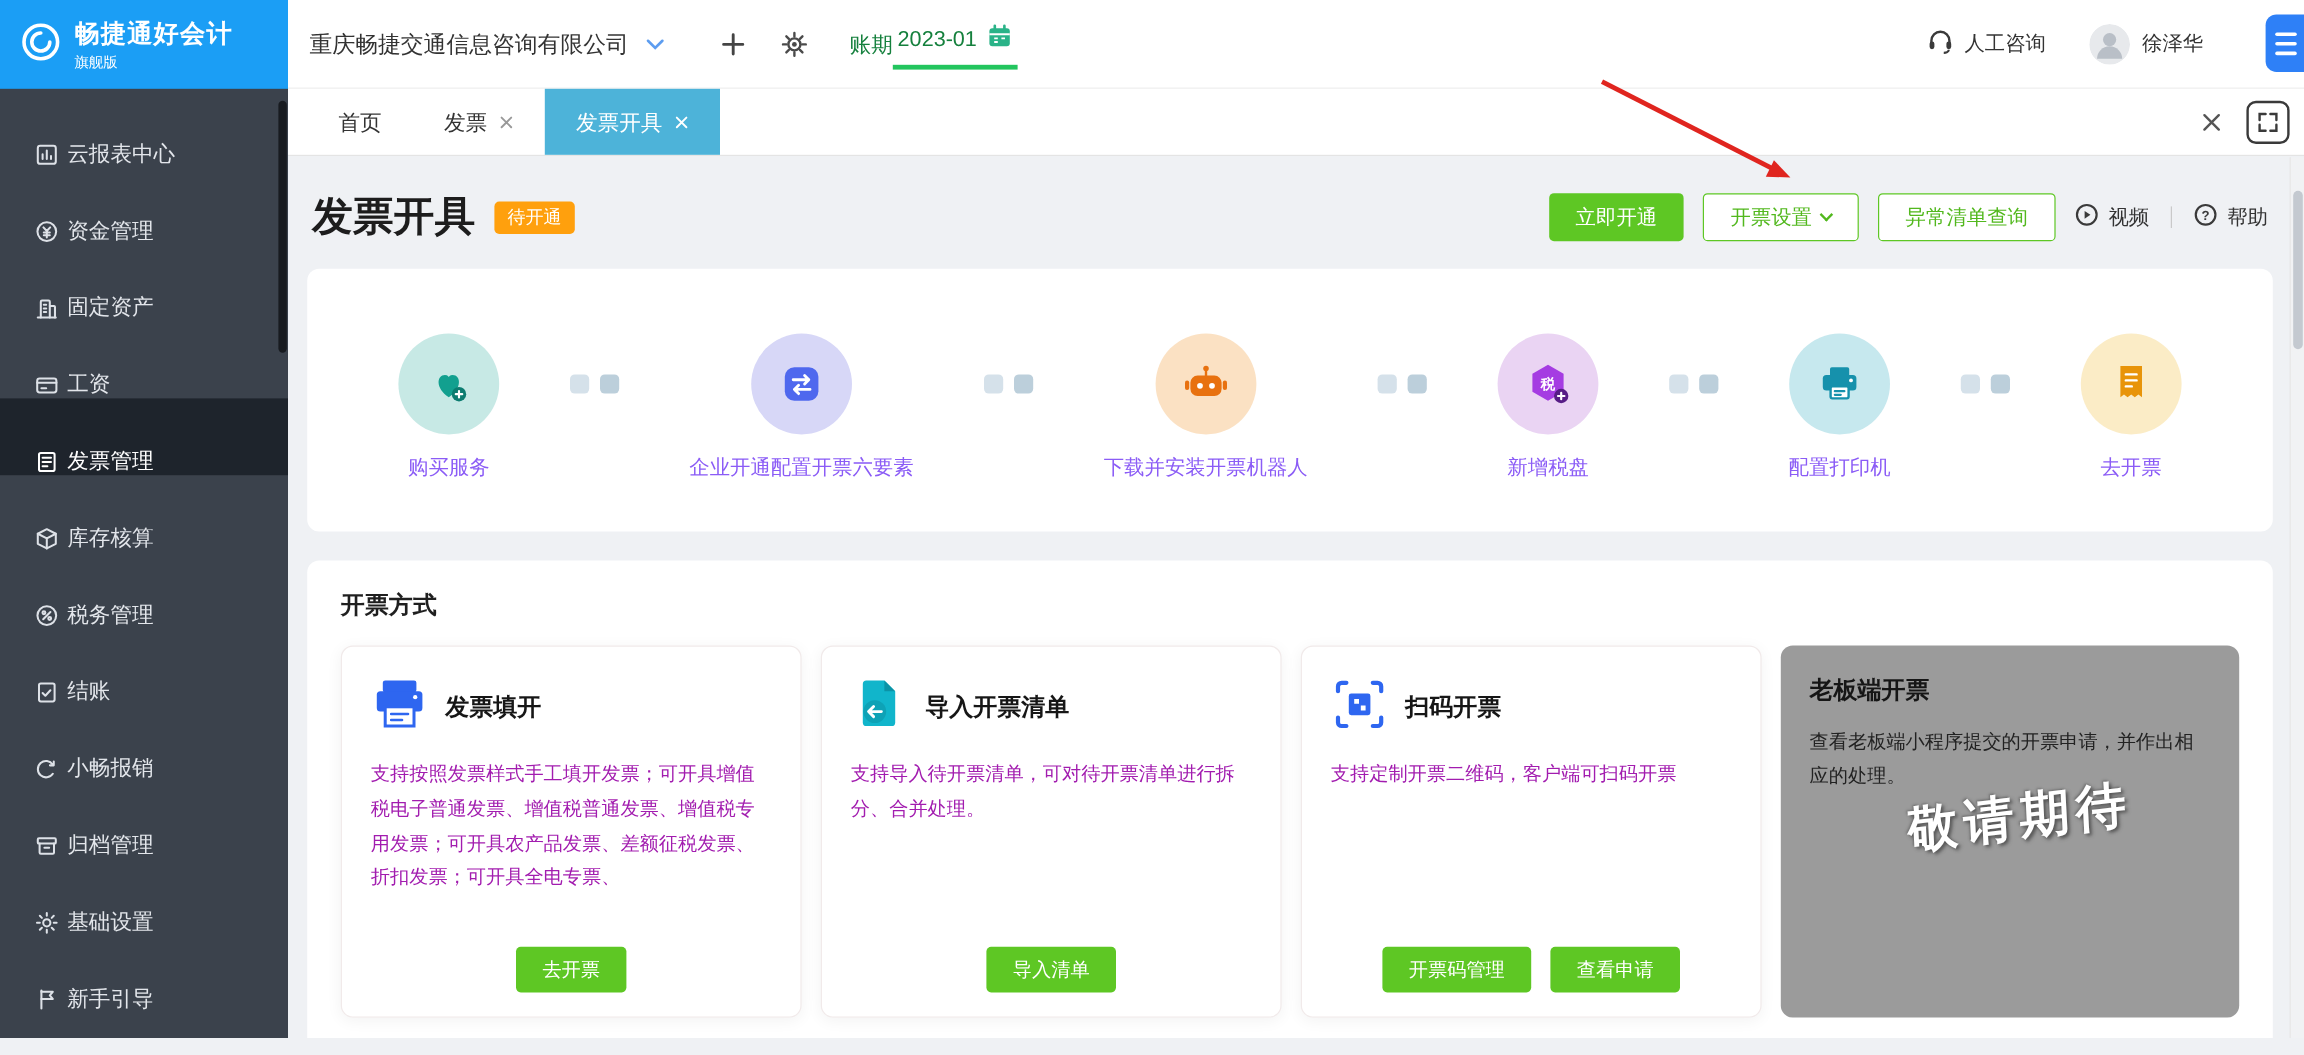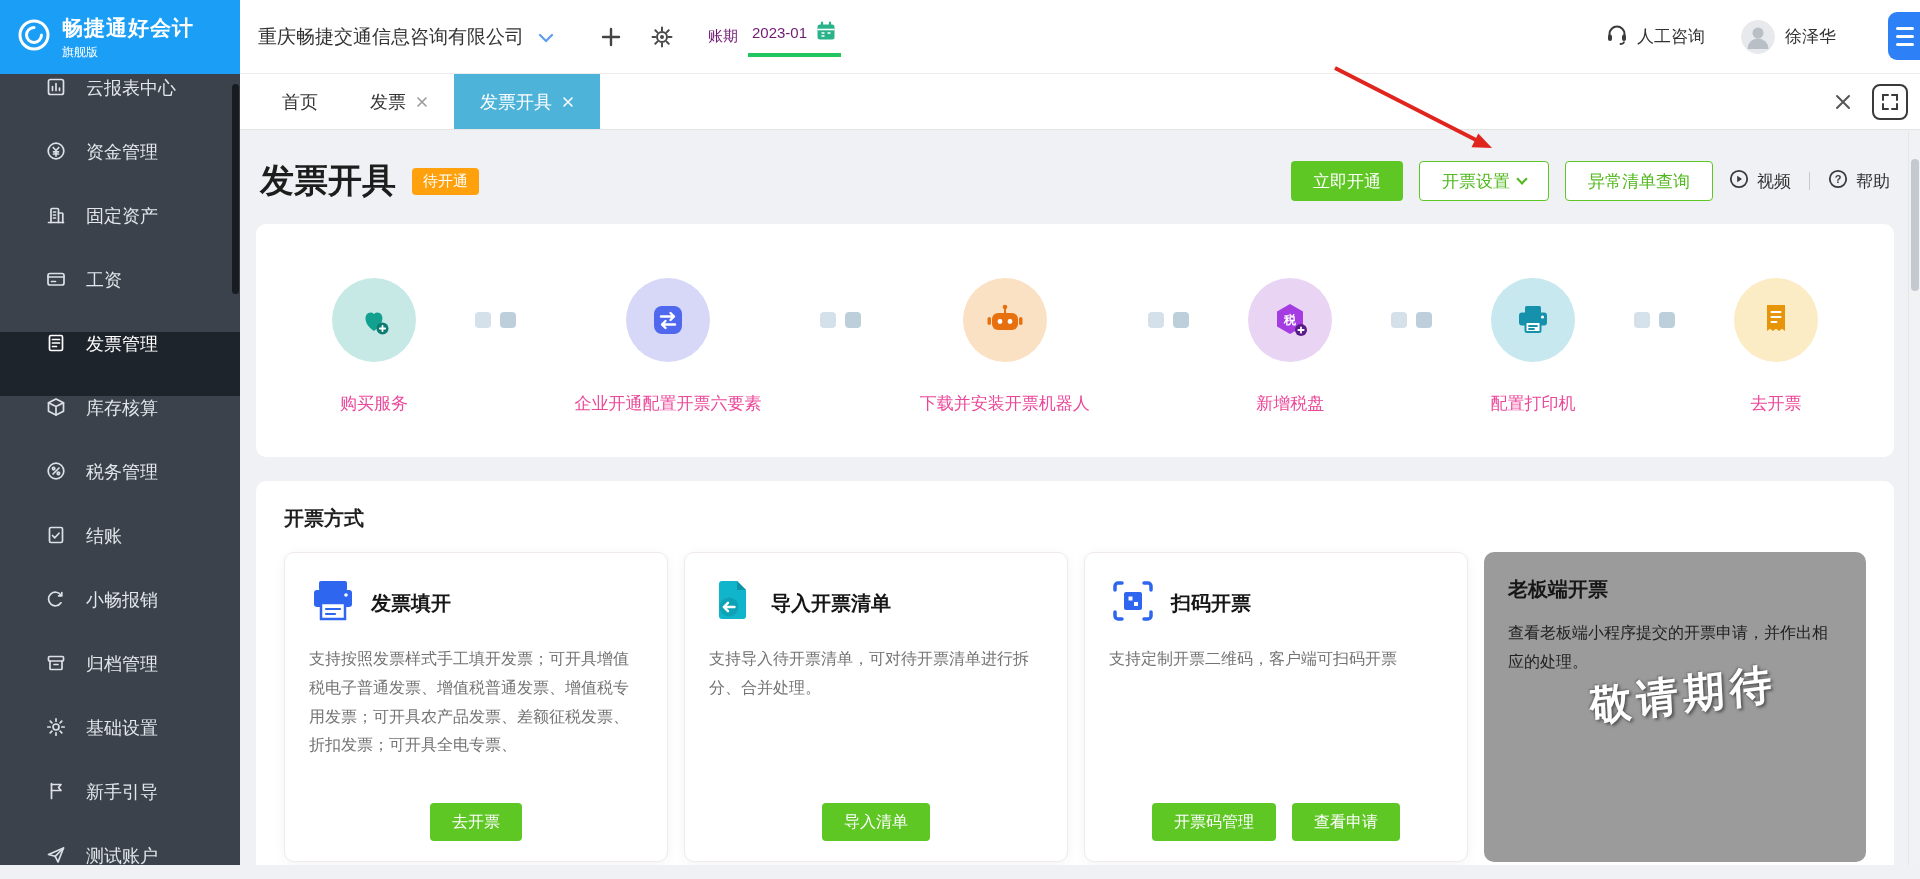--- a/index.html
+++ b/index.html
@@ -8,34 +8,34 @@
 
   .app { display:flex; width:1920px; height:865px; }
 
   
   .sidebar { width:240px; flex:none; background:#3b424c; position:relative; overflow:hidden; z-index:5; }
   .logo-block { height:74px; background:#1b9ef5; display:flex; align-items:center; gap:10px; padding-left:16px; }
   .logo-txt { display:flex; flex-direction:column; }
   .logo-name { color:#fff; font-size:21px; font-weight:bold; letter-spacing:1px; }
   .logo-sub { color:#fff; font-size:12px; margin-top:2px; }
   .nav { padding-top:2px; }
-  .nav-item { height:64px; display:flex; align-items:flex-start; gap:19px; padding-left:45px; color:#e3e6eb; font-size:18px; cursor:pointer; }
+  .nav-item { height:64px; display:flex; align-items:flex-end; gap:6px; padding-left:28px; color:#e3e6eb; font-size:18px; cursor:pointer; }
   .nav-item.active { background:#1e242c; color:#fff; }
   .nav-ico { width:22px; height:22px; display:flex; }
   .sb-scroll-thumb { position:absolute; right:1px; top:84px; width:7px; height:210px; background:#181b20; border-radius:4px; }
 
   
   .main { flex:1; display:flex; flex-direction:column; min-width:0; position:relative; }
 
   .topbar { height:74px; background:#fff; border-bottom:1px solid #ececec; display:flex; align-items:center; padding:0 24px 0 18px; position:relative; }
   .company { font-size:19px; color:#333; display:flex; align-items:center; gap:14px; cursor:pointer; }
   .tb-ico { display:flex; align-items:center; cursor:pointer; }
   .tb-plus { margin-left:46px; }
   .tb-gear { margin-left:28px; }
-  .period { margin-left:34px; display:flex; align-items:center; gap:10px; font-size:15px; color:#701a75; }
+  .period { margin-left:34px; display:flex; align-items:center; font-size:18px; color:#15803d; }
   .period-value-wrap { display:flex; align-items:center; gap:8px; border-bottom:4px solid #22c55e; padding:4px 4px 8px; cursor:pointer; }
   .topbar-right { margin-left:auto; display:flex; align-items:center; gap:10px; padding-right:60px; }
   .support { display:flex; align-items:center; gap:8px; font-size:17px; color:#333; cursor:pointer; }
   .user { display:flex; align-items:center; gap:10px; margin-left:26px; font-size:17px; color:#333; cursor:pointer; }
   .avatar { width:34px; height:34px; border-radius:50%; overflow:hidden; }
   .float-widget { position:absolute; right:-12px; top:12px; width:44px; height:48px; background:#2e80f7; border-radius:9px; display:flex; flex-direction:column; align-items:flex-start; justify-content:center; gap:5px; padding-left:8px; }
   .float-widget i { display:block; width:18px; height:3px; background:#fff; border-radius:2px; }
 
   .tabbar { height:56px; background:#fff; border-bottom:1px solid #e4e4e4; display:flex; align-items:stretch; padding-left:16px; position:relative; }
   .tab { display:flex; align-items:center; padding:0 26px; font-size:18px; color:#333; cursor:pointer; }
@@ -60,32 +60,32 @@
   .vdiv { width:1px; height:18px; background:#c9c9c9; margin:0 2px; }
 
   .card { background:#fff; border-radius:10px; margin-top:4px; }
   .flow-card { padding:24px 30px 28px; }
   .card-title { font-size:20px; font-weight:bold; color:#1f1f1f; }
   .steps { display:flex; align-items:flex-start; justify-content:space-between; margin-top:30px; padding:0 46px 14px; }
   .step { display:flex; flex-direction:column; align-items:center; gap:16px; }
   .step-circle { width:84px; height:84px; border-radius:50%; display:flex; align-items:center; justify-content:center; }
   .c1 { background:#c7e9e5; } .c2 { background:#d7d7f7; } .c3 { background:#fbe1c3; }
   .c4 { background:#ead4f3; } .c5 { background:#c6e8ee; } .c6 { background:#fbecc6; }
-  .step-label { font-size:17px; color:#ec4899; white-space:nowrap;margin-top:14px; }
+  .step-label { font-size:17px; color:#8b5cf6; white-space:nowrap; }
   .sep { display:flex; gap:9px; margin-top:34px; }
   .sep i { width:16px; height:16px; border-radius:4px; display:block; }
   .sep i:first-child { background:#d5e1ea; }
   .sep i:last-child { background:#bccfdb; }
 
   .methods-card { margin-top:24px; padding:24px 28px 28px; }
   .mcards { display:flex; gap:16px; margin-top:20px; }
   .mcard { flex:1; height:310px; border-radius:10px; background:#fff; border:1px solid #f1eaea; box-shadow:0 2px 12px rgba(0,0,0,0.05); padding:24px 24px; position:relative; }
   .mcard-head { display:flex; align-items:center; gap:14px; }
   .mcard-title { font-size:20px; font-weight:bold; color:#161616; }
-  .mcard-body { margin-top:16px; font-size:16px; line-height:1.8; color:#737373; }
+  .mcard-body { margin-top:16px; font-size:16px; line-height:1.8; color:#a21caf; }
   .btn-row { position:absolute; left:0; right:0; bottom:20px; display:flex; justify-content:center; gap:16px; }
   .btn-small { background:#5ec724; color:#fff; font-size:16px; height:38px; padding:0 22px; border-radius:4px; display:flex; align-items:center; cursor:pointer; }
   .mcard.disabled { background:#9b9b9b; border:none; box-shadow:none; }
   .mcard.disabled .mcard-body { color:#222; }
   .watermark { position:absolute; left:105px; top:115px; font-size:42px; font-weight:bold; color:#fff; letter-spacing:5px; transform:rotate(-7deg) skewX(-4deg); text-shadow:2px 2px 3px rgba(55,55,55,.7), -1px -1px 2px rgba(55,55,55,.4); white-space:nowrap; }
 
   .main-scroll { position:absolute; right:0; top:131px; bottom:0; width:12px; background:#f1f2f4; border-left:1px solid #e6e6e6; z-index:8; }
   .main-scroll-thumb { position:absolute; left:2px; top:28px; width:8px; height:132px; background:#c4c9d0; border-radius:4px; }
 
   .annotation { position:absolute; inset:0; width:1920px; height:879px; pointer-events:none; z-index:50; }

